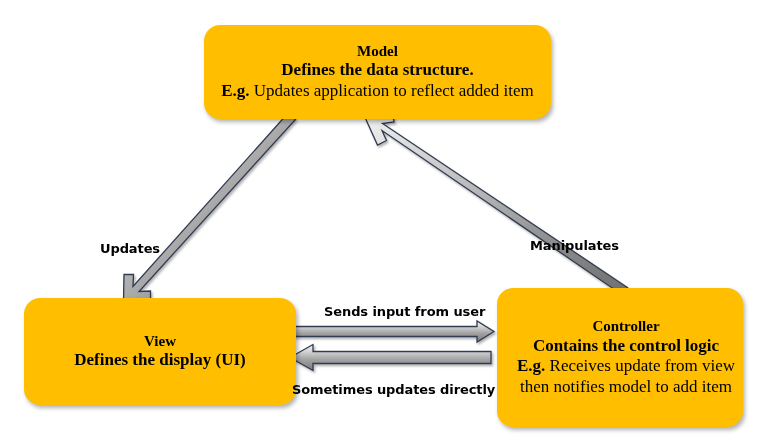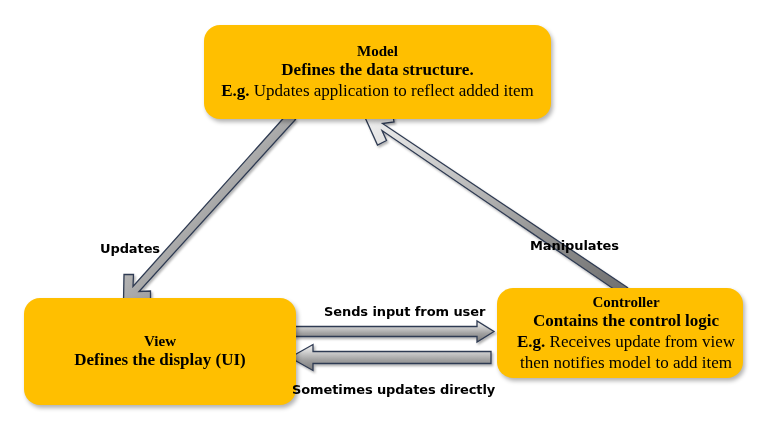--- a/index.html
+++ b/index.html
@@ -37,21 +37,21 @@
     display: block;
     white-space: nowrap;
   }
   .node .ttl { font-weight: bold; font-size: 15px; }
   .node .sub { font-weight: bold; font-size: 17px; }
   .node .eg  { font-weight: normal; font-size: 17px; }
   .node .eg b { font-weight: bold; }
 
   #node-model      { left: 204px; top: 25px;  width: 347px; height: 94px; }
   #node-view       { left: 24px;  top: 298px; width: 272px; height: 107px; }
-  #node-controller { left: 497px; top: 288px; width: 246px; height: 90px; padding-left: 20px; }
+  #node-controller { left: 497px; top: 288px; width: 246px; height: 139px; padding-left: 20px; }
 
   
   #arrows {
     position: absolute;
     left: 0; top: 0;
     width: 783px; height: 445px;
     pointer-events: none;
   }
 
   

